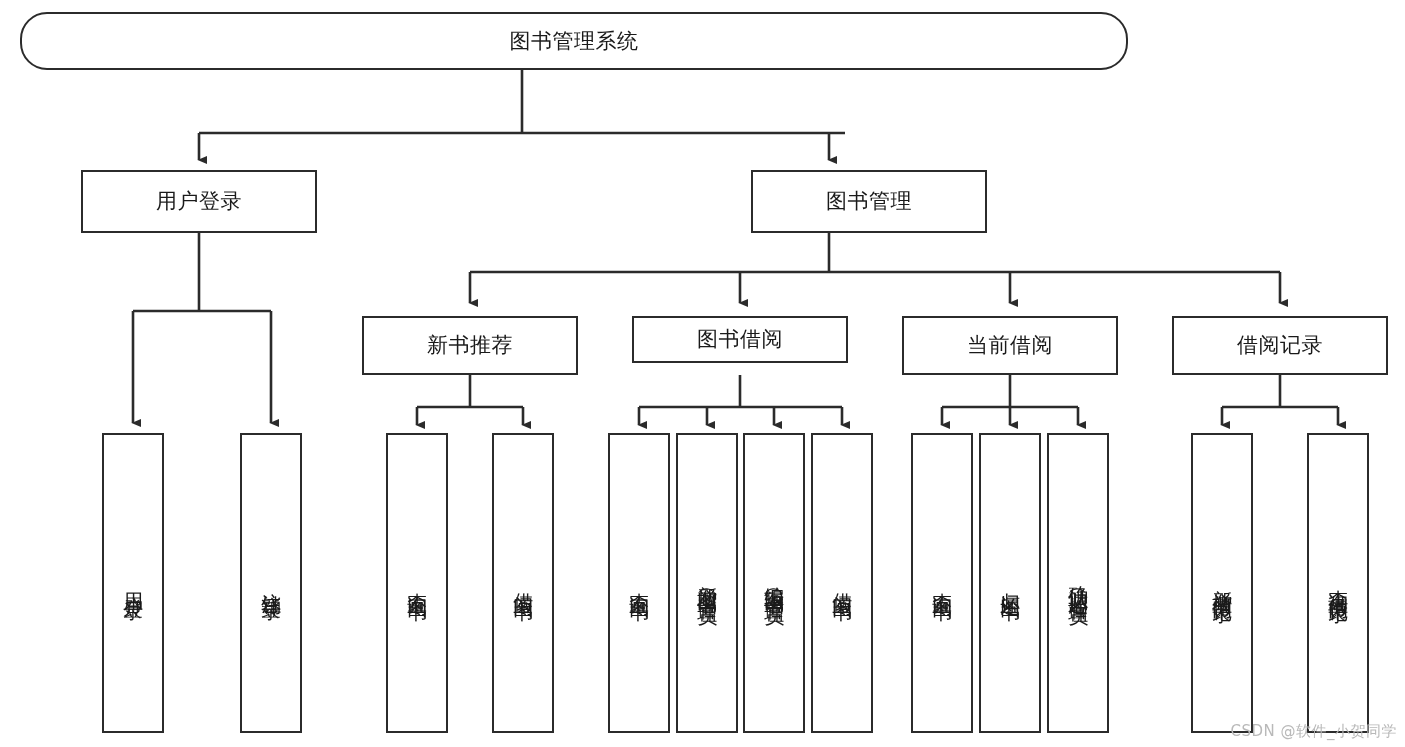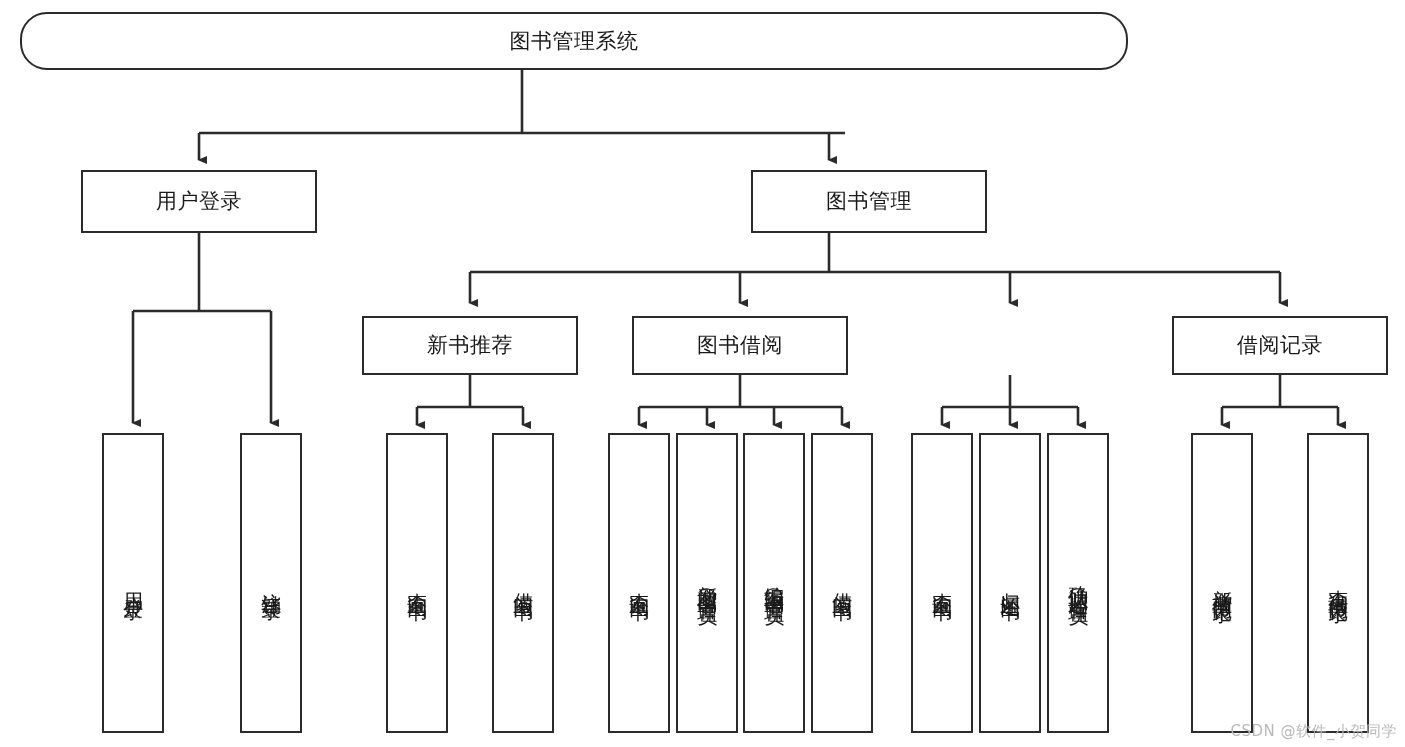--- a/index.html
+++ b/index.html
@@ -135,22 +135,25 @@
   <div class="node h" style="left:81px; top:170px; width:236px; height:63px;">
     <span class="lbl">用户登录</span>
   </div>
   <div class="node h" style="left:711px; top:170px; width:236px; height:63px;margin-left:40px;">
     <span class="lbl">图书管理</span>
   </div>
 
   <div class="node h" style="left:362px; top:316px; width:216px; height:59px;">
     <span class="lbl">新书推荐</span>
   </div>
-  <div class="node h" style="left:632px; top:316px; width:216px; height:59px;text-align:right;">
+  <div class="node h" style="left:632px; top:316px; width:216px; height:47px;text-align:right;">
     <span class="lbl">图书借阅</span>
+  </div>
+  <div class="node h" style="left:902px; top:316px; width:216px; height:59px;">
+    <span class="lbl">当前借阅</span>
   </div>
   <div class="node h" style="left:1172px; top:316px; width:216px; height:59px;">
     <span class="lbl">借阅记录</span>
   </div>
 
   <div class="node v" style="left:102px; top:433px; width:62px; height:300px;">
     <span class="lbl">用户登录</span>
   </div>
   <div class="node v" style="left:240px; top:433px; width:62px; height:300px;">
     <span class="lbl">注销登录</span>

